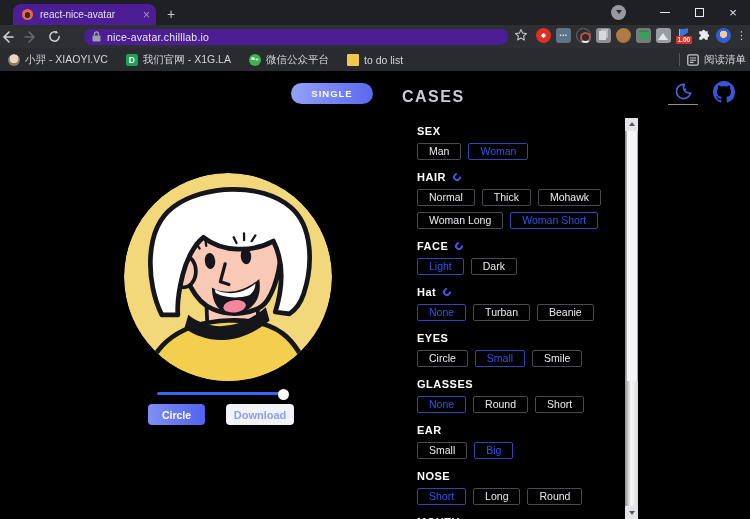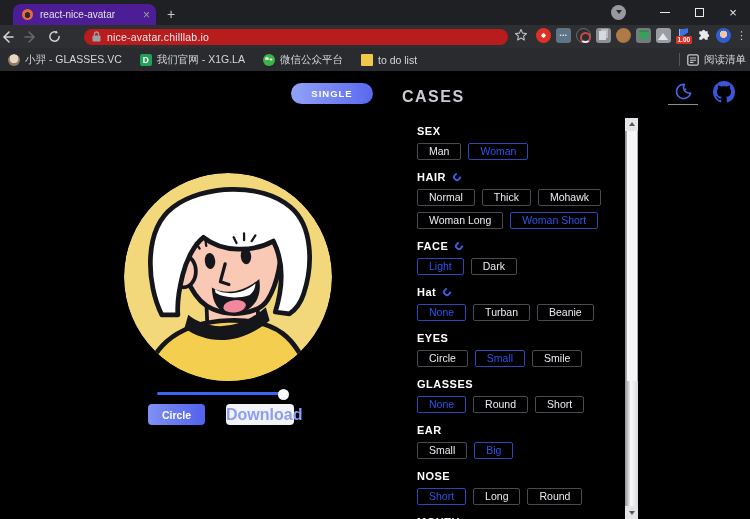--- a/index.html
+++ b/index.html
@@ -24,21 +24,21 @@
     border-right:3px solid transparent; border-top:4px solid #2a2b2e; }
   .wbtn { width:34px; height:25px; display:flex; align-items:center; justify-content:center; }
   .glyph-min { width:10px; height:1px; background:#e8eaed; }
   .glyph-max { width:9px; height:9px; border:1px solid #e8eaed; }
   .glyph-close { color:#e8eaed; font-size:13px; line-height:13px; }
 
   
   .toolbar { position:relative; height:23px; background:#2e2f33; display:flex; align-items:center; }
   .navico { width:24px; text-align:center; flex:none; }
   .omnibox { position:absolute; left:84px; top:3.5px; width:424px; height:16px; border-radius:8px;
-    background:#b91c1c; display:flex; align-items:center; padding:0 8px; }
+    background:#4c1d95; display:flex; align-items:center; padding:0 8px; }
   .url { color:#e8eaed; font-size:10.5px; margin-left:6px; letter-spacing:.2px; }
   .star { position:absolute; left:514px; top:3px; }
   .extrow { position:absolute; left:536px; top:3px; display:flex; align-items:center; gap:5px; }
   .ext { width:15px; height:15px; flex:none; position:relative; border-radius:3px; }
   .ext-red   { background:radial-gradient(circle,#fff 0 18%,#e03024 22% 100%); border-radius:50%; }
   .ext-dots  { background:#5f7587; } .ext-dots::after { content:"•••"; position:absolute; inset:0;
      color:#dfe6ec; font-size:6px; line-height:15px; text-align:center; letter-spacing:.5px;}
   .ext-dial  { background:#2b2d31; border-radius:50%; border:1px solid #6a6d72; }
   .ext-dial::after { content:""; position:absolute; left:3px; top:3px; width:7px; height:7px;
      border-radius:50%; border:2px solid #c84b43; border-bottom-color:#e8eaed; }
@@ -88,21 +88,21 @@
 
   .avatar-wrap { position:absolute; left:124px; top:102px; width:208px; height:208px; border-radius:50%; overflow:hidden; }
 
   .slider { position:absolute; left:157px; top:315px; width:131px; height:14px; }
   .slider .track { position:absolute; left:0; top:6px; width:100%; height:3px; background:#3b66f5; border-radius:2px; }
   .slider .thumb { position:absolute; left:121px; top:2.5px; width:11px; height:11px; border-radius:50%; background:#fff; }
 
   .btn-random { position:absolute; left:148px; top:333px; width:57px; height:21px; border:none; border-radius:4px;
     background:linear-gradient(90deg,#7f90f4,#5162ee); color:#fff; font-size:10.5px; font-weight:bold; font-family:inherit; }
   .btn-download { position:absolute; left:226px; top:333px; width:68px; height:21px; border:none; border-radius:4px;
-    background:#f2f3f7; color:#8d9df3; font-size:16px; font-weight:bold; font-family:inherit; }
+    background:#f2f3f7; color:#8d9df3; font-size:11px; font-weight:bold; font-family:inherit; }
 
   
   .config { position:absolute; left:417px; top:53px; width:205px; }
   .section { margin-bottom:10px; }
   .sec-label { height:13px; margin-bottom:6px; color:#fff; font-size:11px; font-weight:bold;
     letter-spacing:.5px; display:flex; align-items:center; }
   .dice { display:inline-block; width:8px; height:8px; margin-left:7px; border:2px solid #3f5ce0;
     border-top-color:transparent; border-radius:50%; transform:rotate(40deg); }
   .options { display:flex; flex-wrap:wrap; column-gap:7px; row-gap:6px; }
   .opt { height:17px; padding:0 11px; background:transparent; border:1px solid #4a4b52; border-radius:2px;
@@ -196,21 +196,21 @@
           </svg>
       </span>
       <span class="ext ext-profile"></span>
       <span class="ext kebab">⋮</span>
     </div>
   </div>
 
   <div class="bookbar">
     <div class="bm">
       <span class="bm-ico bm1"></span>
-      <span class="bm-label">小羿 - GLASSES.VC</span>
+      <span class="bm-label">小羿 - XIAOYI.VC</span>
     </div>
     <div class="bm">
       <span class="bm-ico bm2"></span>
       <span class="bm-label">我们官网 - X1G.LA</span>
     </div>
     <div class="bm">
       <span class="bm-ico bm3"></span>
       <span class="bm-label">微信公众平台</span>
     </div>
     <div class="bm">

